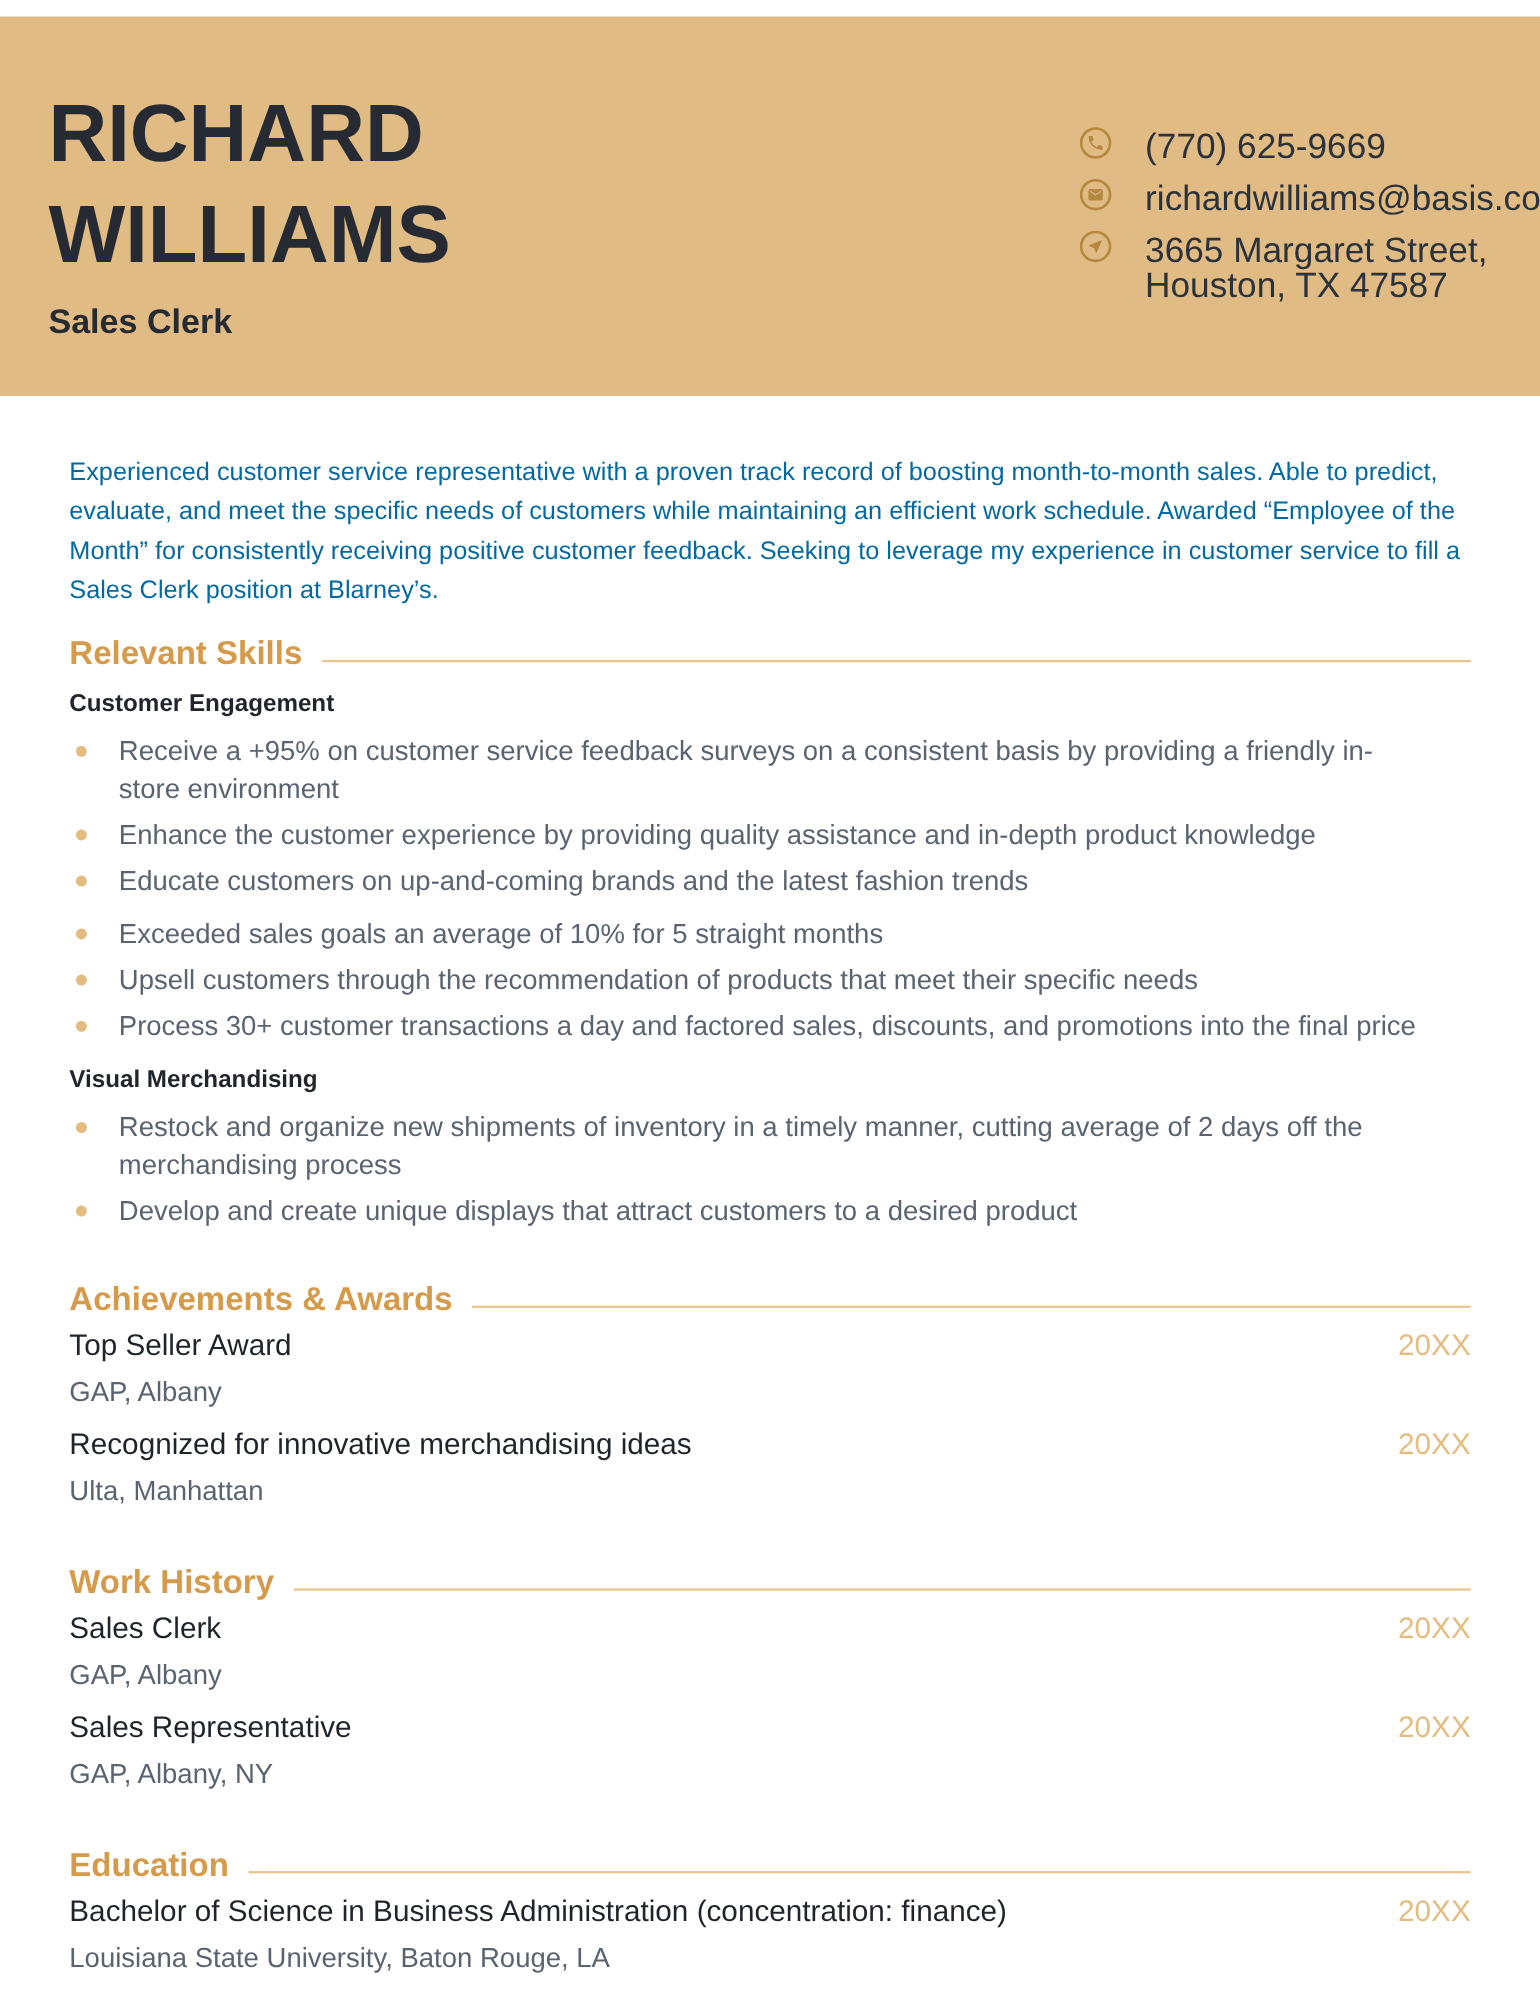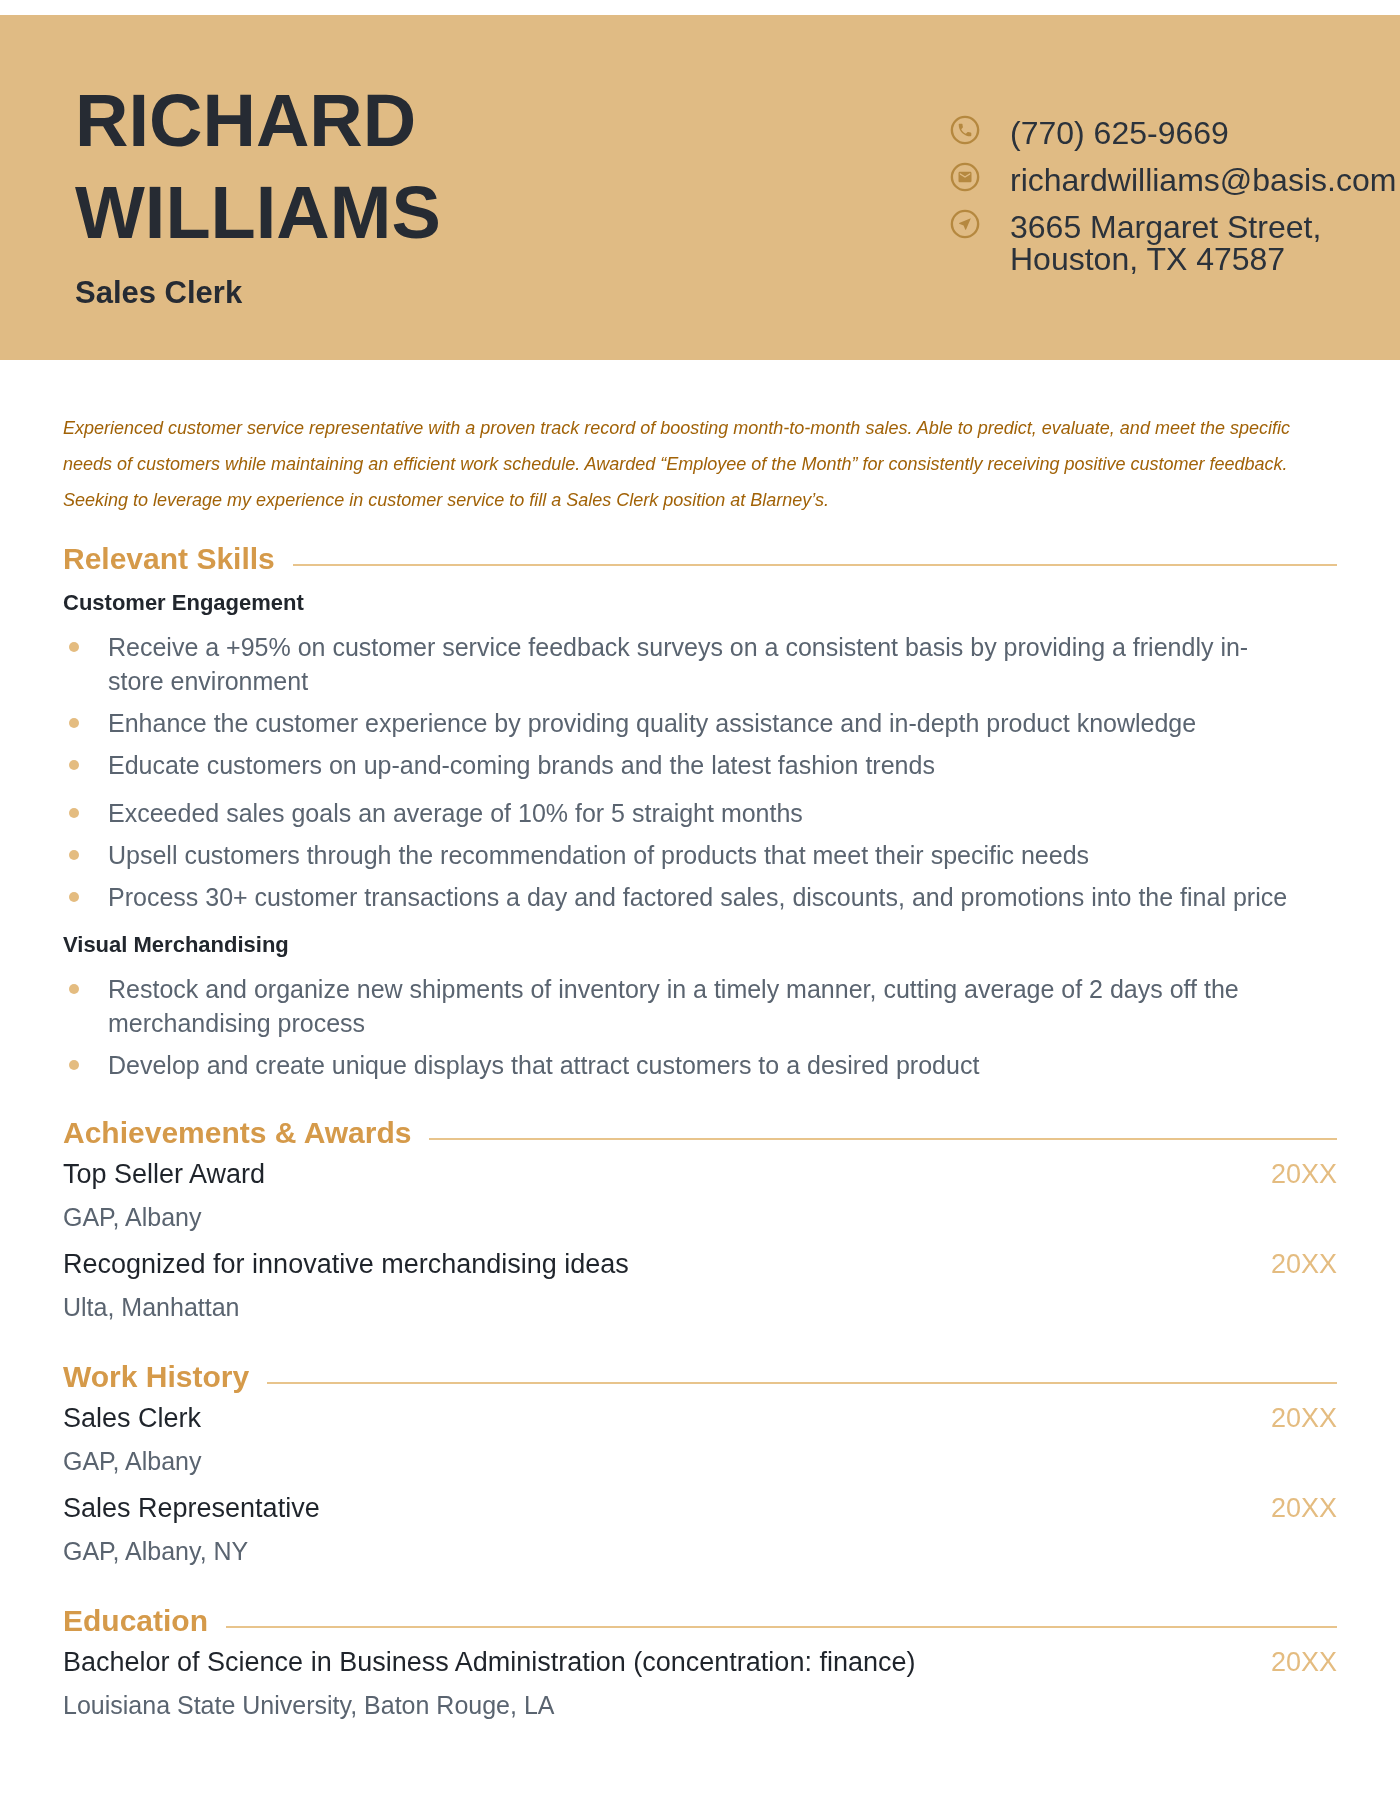--- a/index.html
+++ b/index.html
@@ -9,21 +9,21 @@
     width:1400px; height:1812px;
     background:#ffffff;
     font-family:"Liberation Sans", sans-serif;
     overflow:hidden;
   }
   .top-strip { height:15px; background:#ffffff; }
   
   .header {
     height:345px;
     background:#e0bb84;
-    padding:0 75px;
+    padding:0 44px;
     display:flex;
     justify-content:space-between;
   }
   .header-left { padding-top:60px; }
   .name {
     width:560px;
     font-size:74px;
     font-weight:800;
     line-height:92px;
     color:#262b33;
@@ -43,26 +43,25 @@
     font-size:32px;
     line-height:32px;
     color:#2b323b;
     padding-top:2px;
   }
   
   .content { padding:0 63px; }
   .summary {
     margin-top:50px;
     max-width:1274px;
-    font-size:18px;
+    font-size:23px;
     line-height:36px;
-    color:#a16207;
-    font-style:italic;
-  }
-  .section { margin-top:30px; }
+    color:#0369a1;
+  }
+  .section { margin-top:43px; }
   .section-first { margin-top:24px; }
   .section-head { display:flex; align-items:center; }
   .section-heading {
     font-size:30px;
     font-weight:bold;
     line-height:34px;
     color:#d59a4a;
     white-space:nowrap;
   }
   .section-rule {

